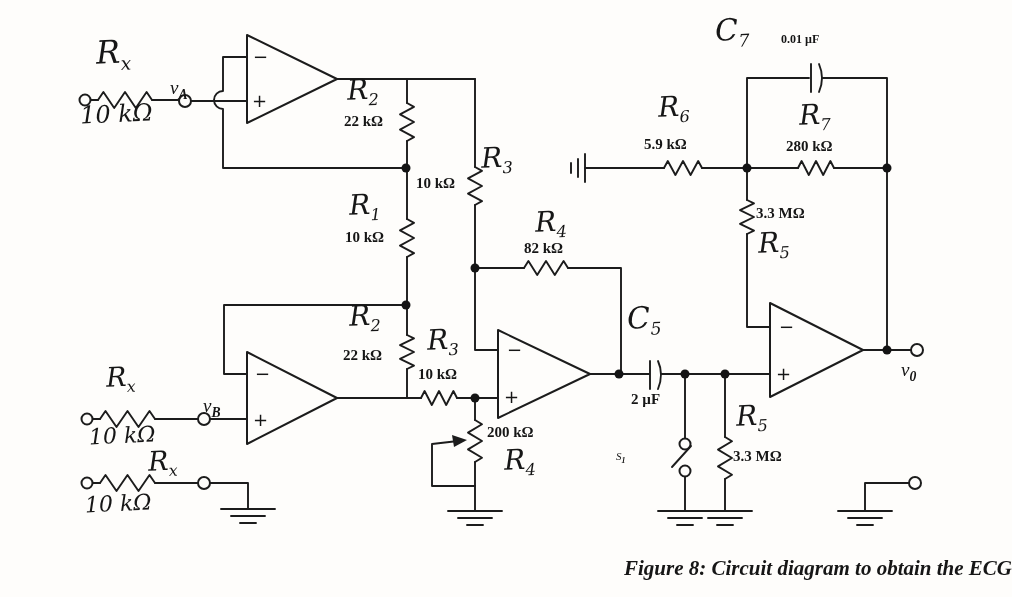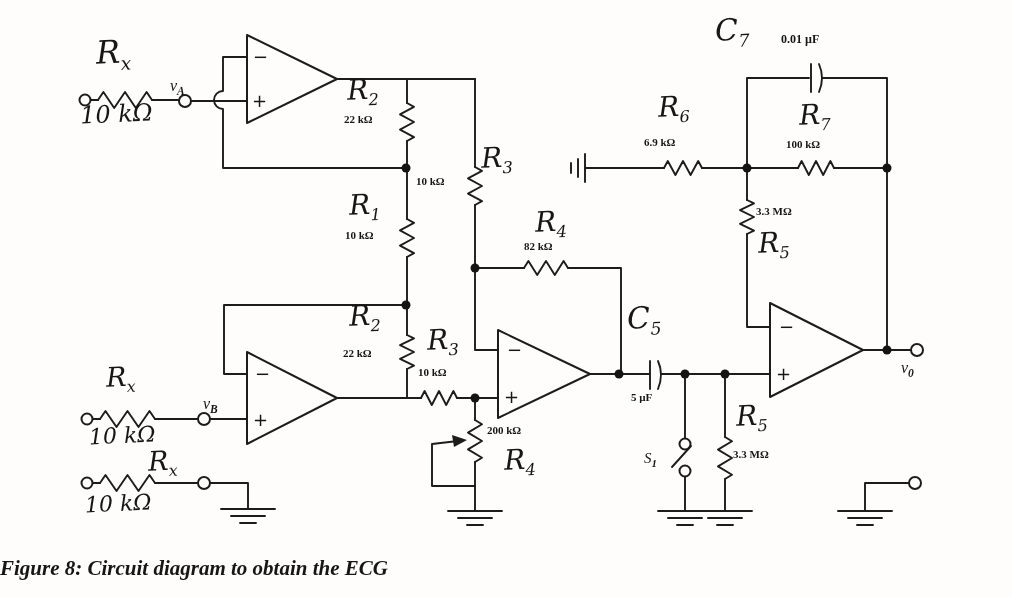--- a/index.html
+++ b/index.html
@@ -8,24 +8,24 @@
   svg{position:absolute;left:0;top:0;}
   .w{fill:none;stroke:#1c1c1c;stroke-width:1.9;stroke-linecap:round;stroke-linejoin:round;}
   .tri{fill:#fefdfb;stroke:#1c1c1c;stroke-width:2;stroke-linejoin:round;}
   .dot{fill:#141414;stroke:none;}
   .term{fill:#fefdfb;stroke:#1c1c1c;stroke-width:2;}
   .sym{font:18px "DejaVu Sans",sans-serif;fill:#161616;}
   .arrowhead{fill:#1c1c1c;stroke:none;}
   .lbl{position:absolute;white-space:nowrap;line-height:1;}
   .hw{font-family:"DejaVu Serif",serif;font-style:italic;font-weight:500;transform:rotate(-2.5deg);}
   .hw sub{font-size:58%;line-height:0;}
-  .tv{font-family:"Liberation Serif",serif;font-weight:700;font-size:11px;}
-  .nd{font-family:"Liberation Serif",serif;font-style:italic;font-size:16px;}
+  .tv{font-family:"Liberation Serif",serif;font-weight:700;font-size:15px;}
+  .nd{font-family:"Liberation Serif",serif;font-style:italic;font-size:19px;}
   .nd sub{font-size:72%;font-weight:700;line-height:0;}
-  .caption{position:absolute;left:0;right:0;top:556px;text-align:left;
+  .caption{position:absolute;left:0;right:0;top:556px;text-align:right;
            font-family:"Liberation Serif",serif;font-weight:700;font-style:italic;font-size:21px;}
 </style>
 </head>
 <body>
 
 <div class="stage">
 
 <svg width="1012" height="597" viewBox="0 0 1012 597">
 
   <g>
@@ -207,35 +207,35 @@
 <div class="lbl hw" style="left:427px;top:326px;font-size:28px"><span>R</span><sub>3</sub></div>
 <div class="lbl tv" style="left:418px;top:367px">10 kΩ</div>
 
 <div class="lbl hw" style="left:535px;top:208px;font-size:28px"><span>R</span><sub>4</sub></div>
 <div class="lbl tv" style="left:524px;top:241px">82 kΩ</div>
 
 <div class="lbl tv" style="left:487px;top:425px">200 kΩ</div>
 <div class="lbl hw" style="left:504px;top:446px;font-size:28px"><span>R</span><sub>4</sub></div>
 
 <div class="lbl hw" style="left:627px;top:303px;font-size:30px"><span>C</span><sub>5</sub></div>
-<div class="lbl tv" style="left:631px;top:392px">5 µF</div>
-
-<div class="lbl nd" style="left:644px;top:451px;font-size:15px"><span>S</span><sub>1</sub></div>
+<div class="lbl tv" style="left:631px;top:392px">2 µF</div>
+
+<div class="lbl nd" style="left:616px;top:451px;font-size:11px"><span>S</span><sub>1</sub></div>
 
 <div class="lbl hw" style="left:736px;top:402px;font-size:28px"><span>R</span><sub>5</sub></div>
 <div class="lbl tv" style="left:733px;top:449px">3.3 MΩ</div>
 
 <div class="lbl tv" style="left:756px;top:206px">3.3 MΩ</div>
 <div class="lbl hw" style="left:758px;top:229px;font-size:28px"><span>R</span><sub>5</sub></div>
 
 <div class="lbl hw" style="left:658px;top:93px;font-size:28px"><span>R</span><sub>6</sub></div>
-<div class="lbl tv" style="left:644px;top:137px">6.9 kΩ</div>
+<div class="lbl tv" style="left:644px;top:137px">5.9 kΩ</div>
 
 <div class="lbl hw" style="left:799px;top:101px;font-size:28px"><span>R</span><sub>7</sub></div>
-<div class="lbl tv" style="left:786px;top:139px">100 kΩ</div>
+<div class="lbl tv" style="left:786px;top:139px">280 kΩ</div>
 
 <div class="lbl hw" style="left:715px;top:15px;font-size:30px"><span>C</span><sub>7</sub></div>
 <div class="lbl tv" style="left:781px;top:33px;font-size:12px">0.01 µF</div>
 
 <div class="lbl hw" style="left:106px;top:363px;font-size:27px"><span>R</span><sub>x</sub></div>
 <div class="lbl nd" style="left:203px;top:396px"><span>v</span><sub>B</sub></div>
 <div class="lbl hw" style="left:89px;top:425px;font-size:22px">10 kΩ</div>
 
 <div class="lbl hw" style="left:148px;top:447px;font-size:27px"><span>R</span><sub>x</sub></div>
 <div class="lbl hw" style="left:85px;top:493px;font-size:22px">10 kΩ</div>

